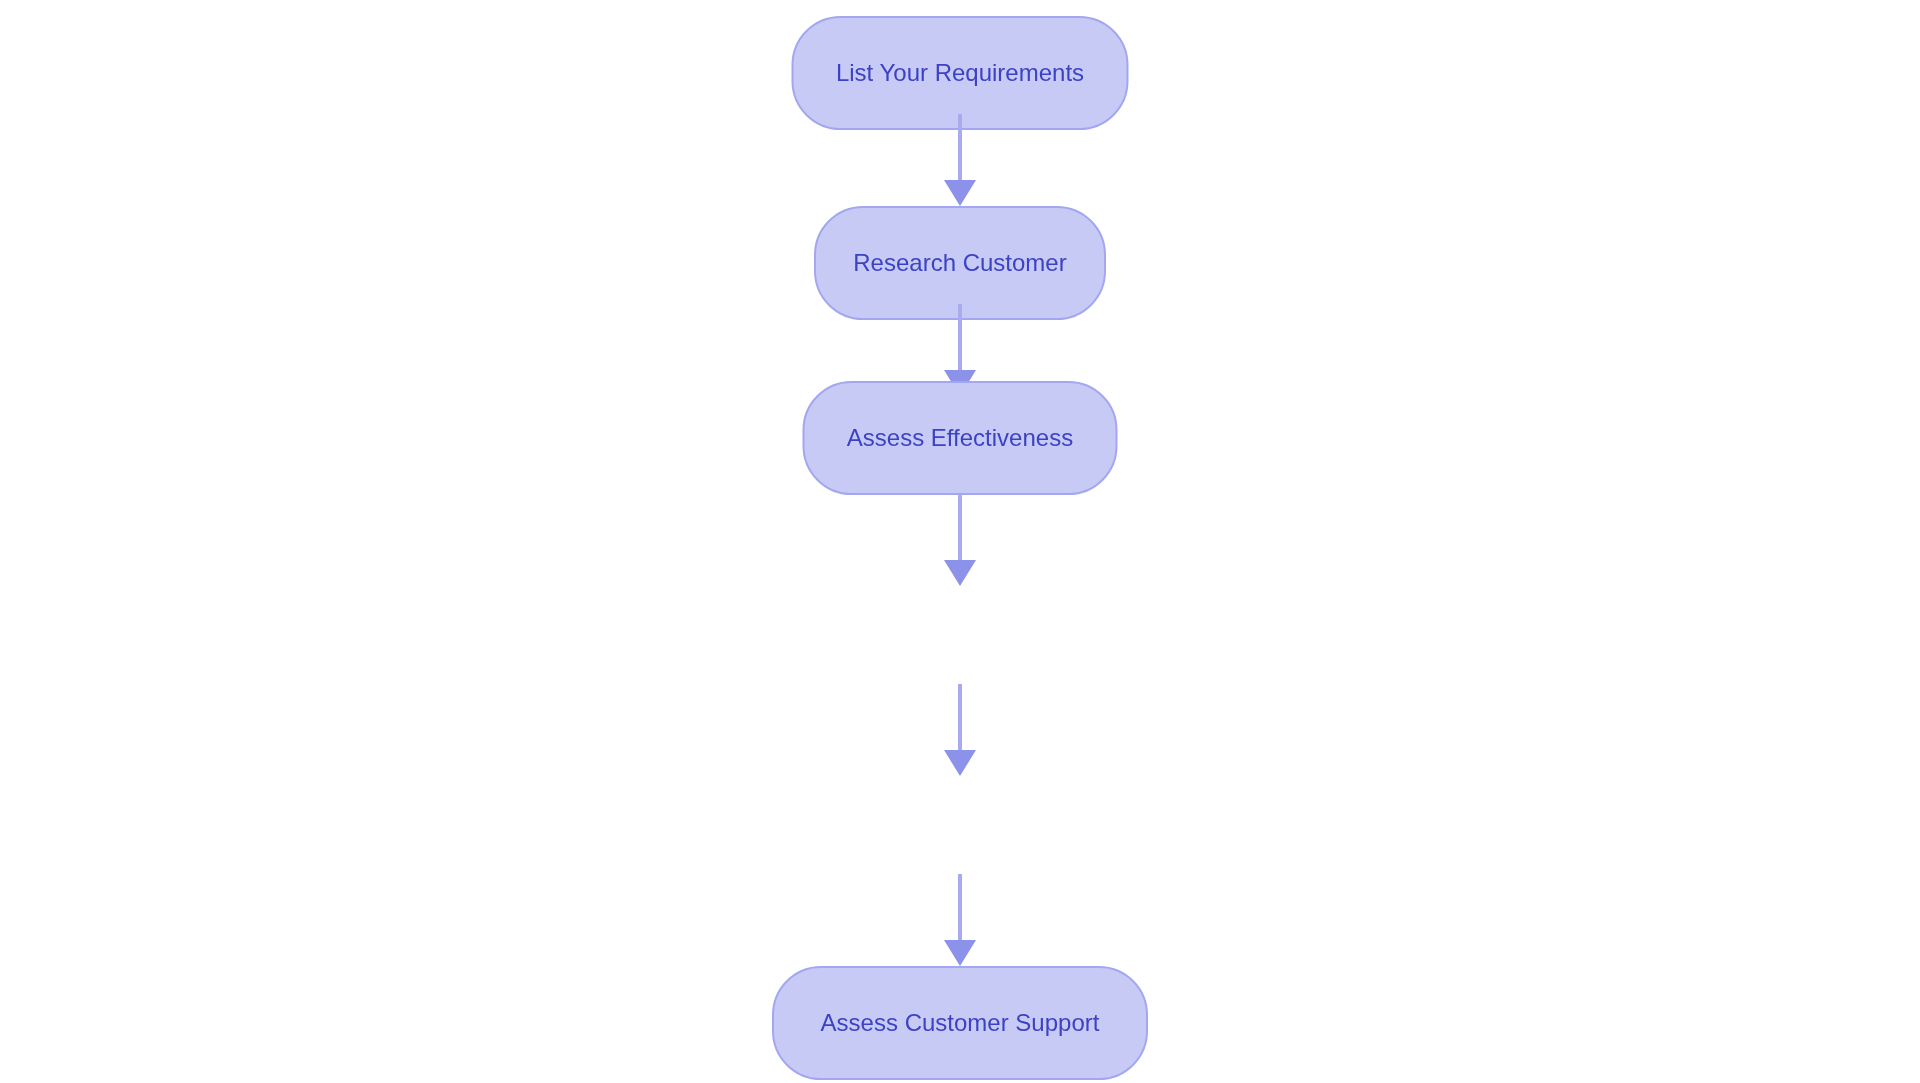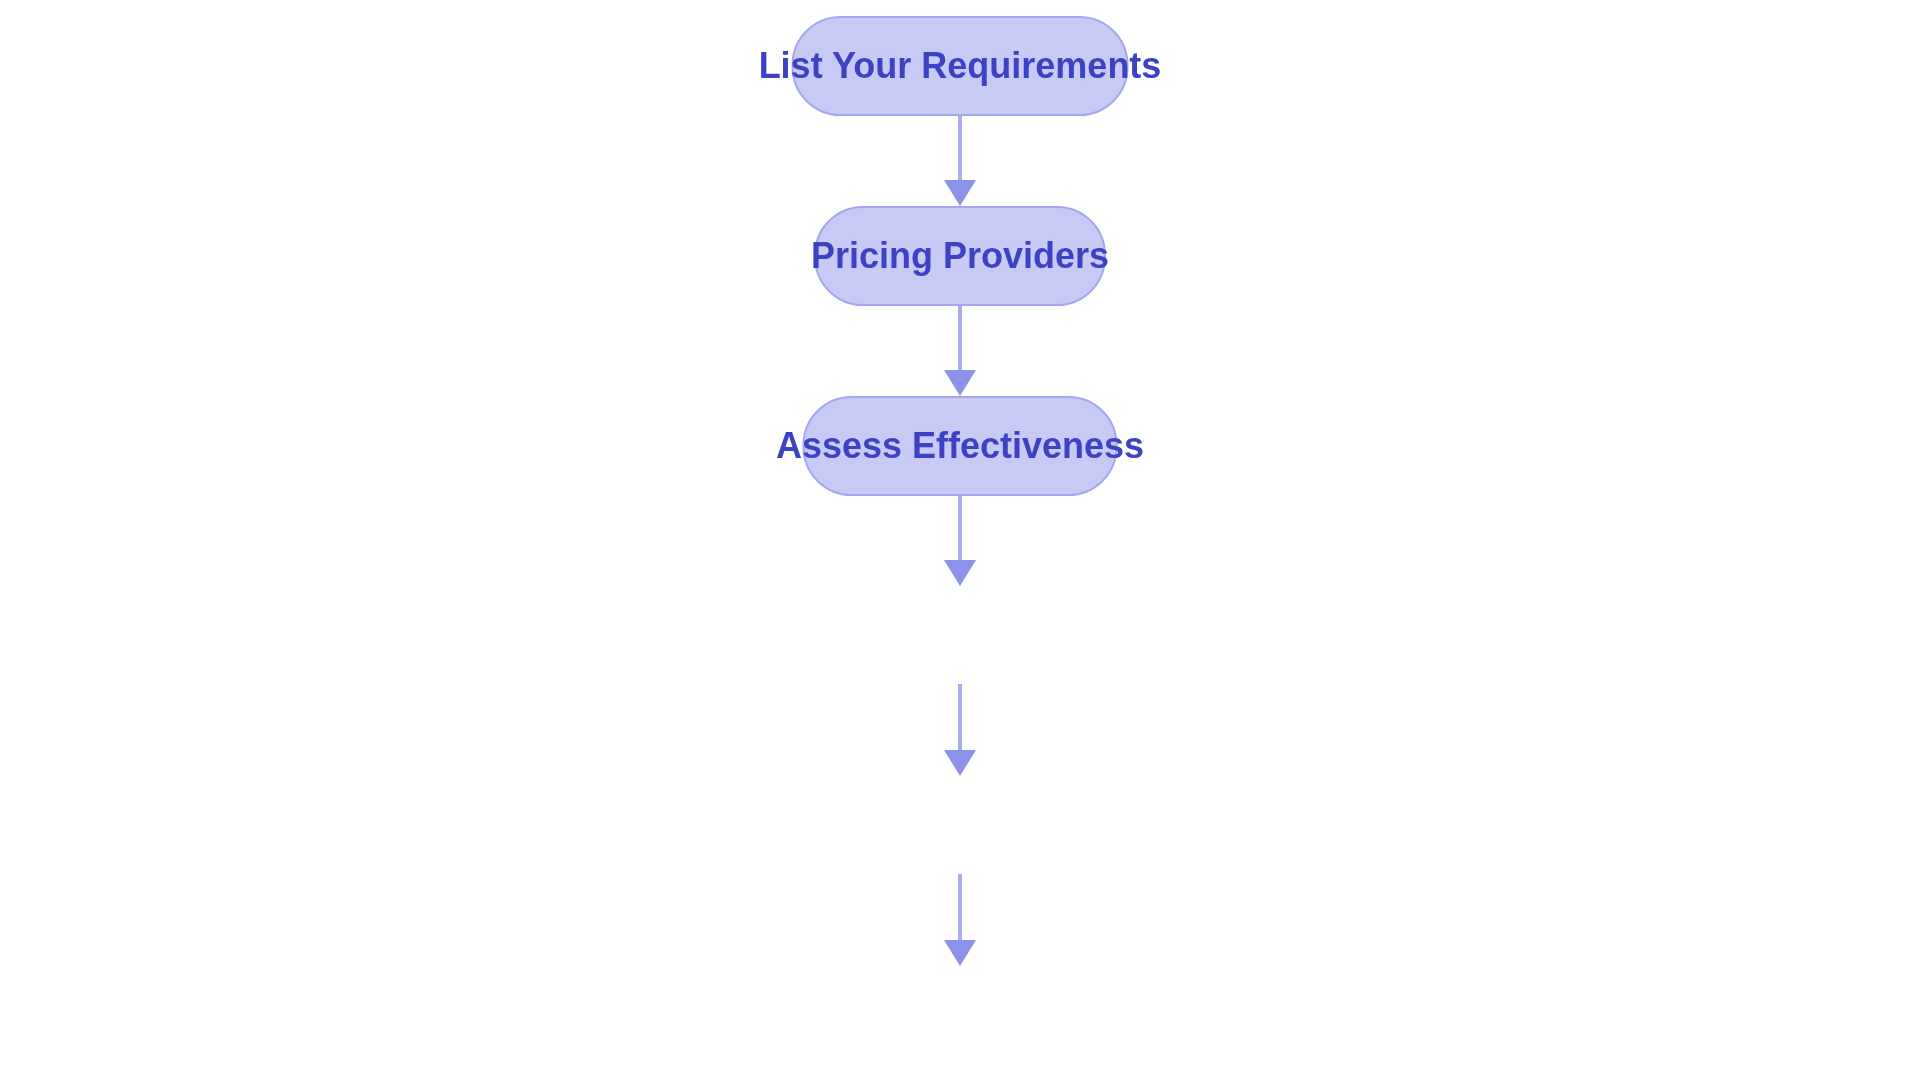--- a/index.html
+++ b/index.html
@@ -17,36 +17,36 @@
     width: 1920px;
     height: 1083px;
     background: var(--background);
     overflow: hidden;
     font-family: "Liberation Sans", "DejaVu Sans", sans-serif;
   }
   .node {
     position: absolute;
     left: 50%;
     transform: translateX(-50%);
-    height: 100px;
+    height: 114px;
     border-radius: 49px;
     background: var(--node-fill);
     border: 2px solid var(--node-border);
     color: var(--node-text);
-    font-size: 36px;
-    font-weight: 700;
+    font-size: 24px;
+    font-weight: 400;
     display: flex;
     align-items: center;
     justify-content: center;
     text-align: center;
     white-space: nowrap;
   }
   .node-1 { top: 16px;  width: 337px; }
   .node-2 { top: 206px; width: 292px; }
-  .node-3 { top: 396px; width: 315px; }
+  .node-3 { top: 381px; width: 315px; }
   .node-4 { top: 586px; width: 258px; }
   .node-5 { top: 776px; width: 252px; }
   .node-6 { top: 966px; width: 376px; }
 
   .edge {
     position: absolute;
     left: 50%;
     transform: translateX(-50%);
     width: 32px;
     height: 92px;
@@ -82,21 +82,21 @@
 
 <div class="canvas">
 
   <div class="node node-1">List Your Requirements</div>
 
   <div class="edge edge-1">
     <div class="stem"></div>
     <div class="head"></div>
   </div>
 
-  <div class="node node-2">Pricing Providers</div>
+  <div class="node node-2">Research Customer</div>
 
   <div class="edge edge-2">
     <div class="stem"></div>
     <div class="head"></div>
   </div>
 
   <div class="node node-3">Assess Effectiveness</div>
 
   <div class="edge edge-3">
     <div class="stem"></div>
@@ -108,14 +108,15 @@
     <div class="stem"></div>
     <div class="head"></div>
   </div>
 
 
   <div class="edge edge-5">
     <div class="stem"></div>
     <div class="head"></div>
   </div>
 
+  <div class="node node-6">Assess Customer Support</div>
 
 </div>
 
 </body></html>

